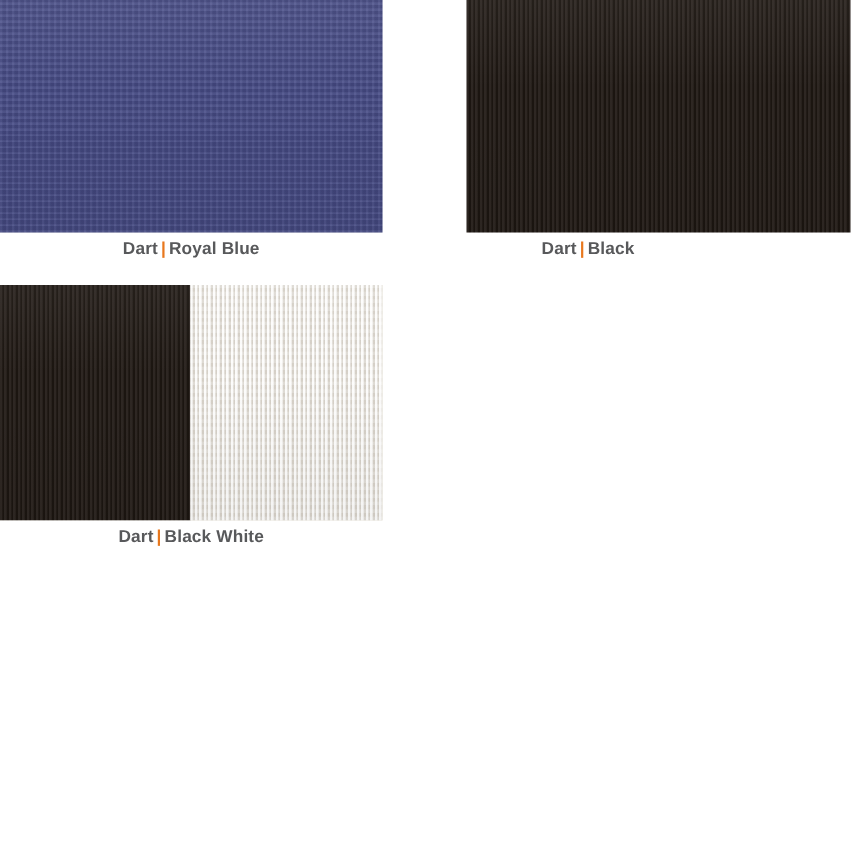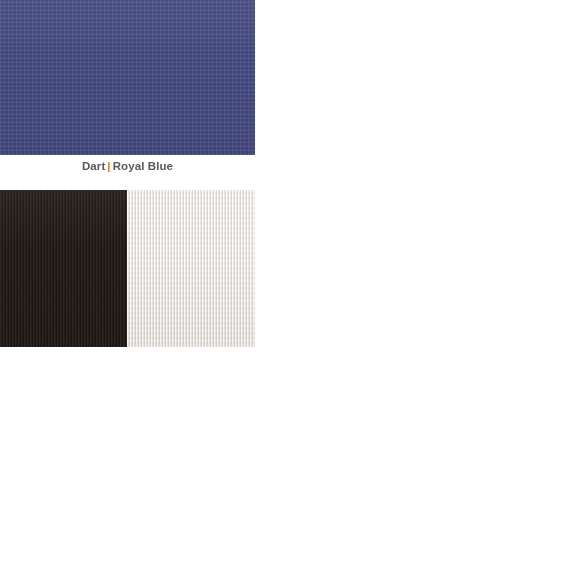--- a/index.html
+++ b/index.html
@@ -123,22 +123,33 @@
 
   <div class="swatch-card" style="left:0px; top:0px; width:255px;">
     <div class="swatch-image tex-woven" style="height:155px; background-color:#474c87;">
       <div class="swatch-sheen"></div>
     </div>
     <div class="swatch-caption">
       <span class="caption-brand">Dart</span><span class="caption-sep">|</span><span class="caption-name">Royal Blue</span>
     </div>
   </div>
 
+  <div class="swatch-card" style="left:311px; top:0px; width:256px;">
+    <div class="swatch-image tex-rib" style="height:155px; background-color:#1e1712;">
+      <div class="swatch-sheen"></div>
+    </div>
+    <div class="swatch-caption" style="width:256px; margin-left:-47px;">
+      <span class="caption-brand">Dart</span><span class="caption-sep">|</span><span class="caption-name">Black</span>
+    </div>
+  </div>
 
   <div class="swatch-card" style="left:0px; top:190px; width:255px;">
     <div class="swatch-image" style="height:157px; background-color:#ede9e2;">
       <div class="swatch-half left tex-rib" style="width:127px; background-color:#1e1712;"></div>
       <div class="swatch-half right tex-rib-light" style="width:128px; background-color:#ede9e2;"></div>
       <div class="swatch-sheen"></div>
     </div>
+    <div class="swatch-caption">
+      <span class="caption-brand">Dart</span><span class="caption-sep">|</span><span class="caption-name">Black White</span>
+    </div>
   </div>
 
 </div>
 
 </body></html>

